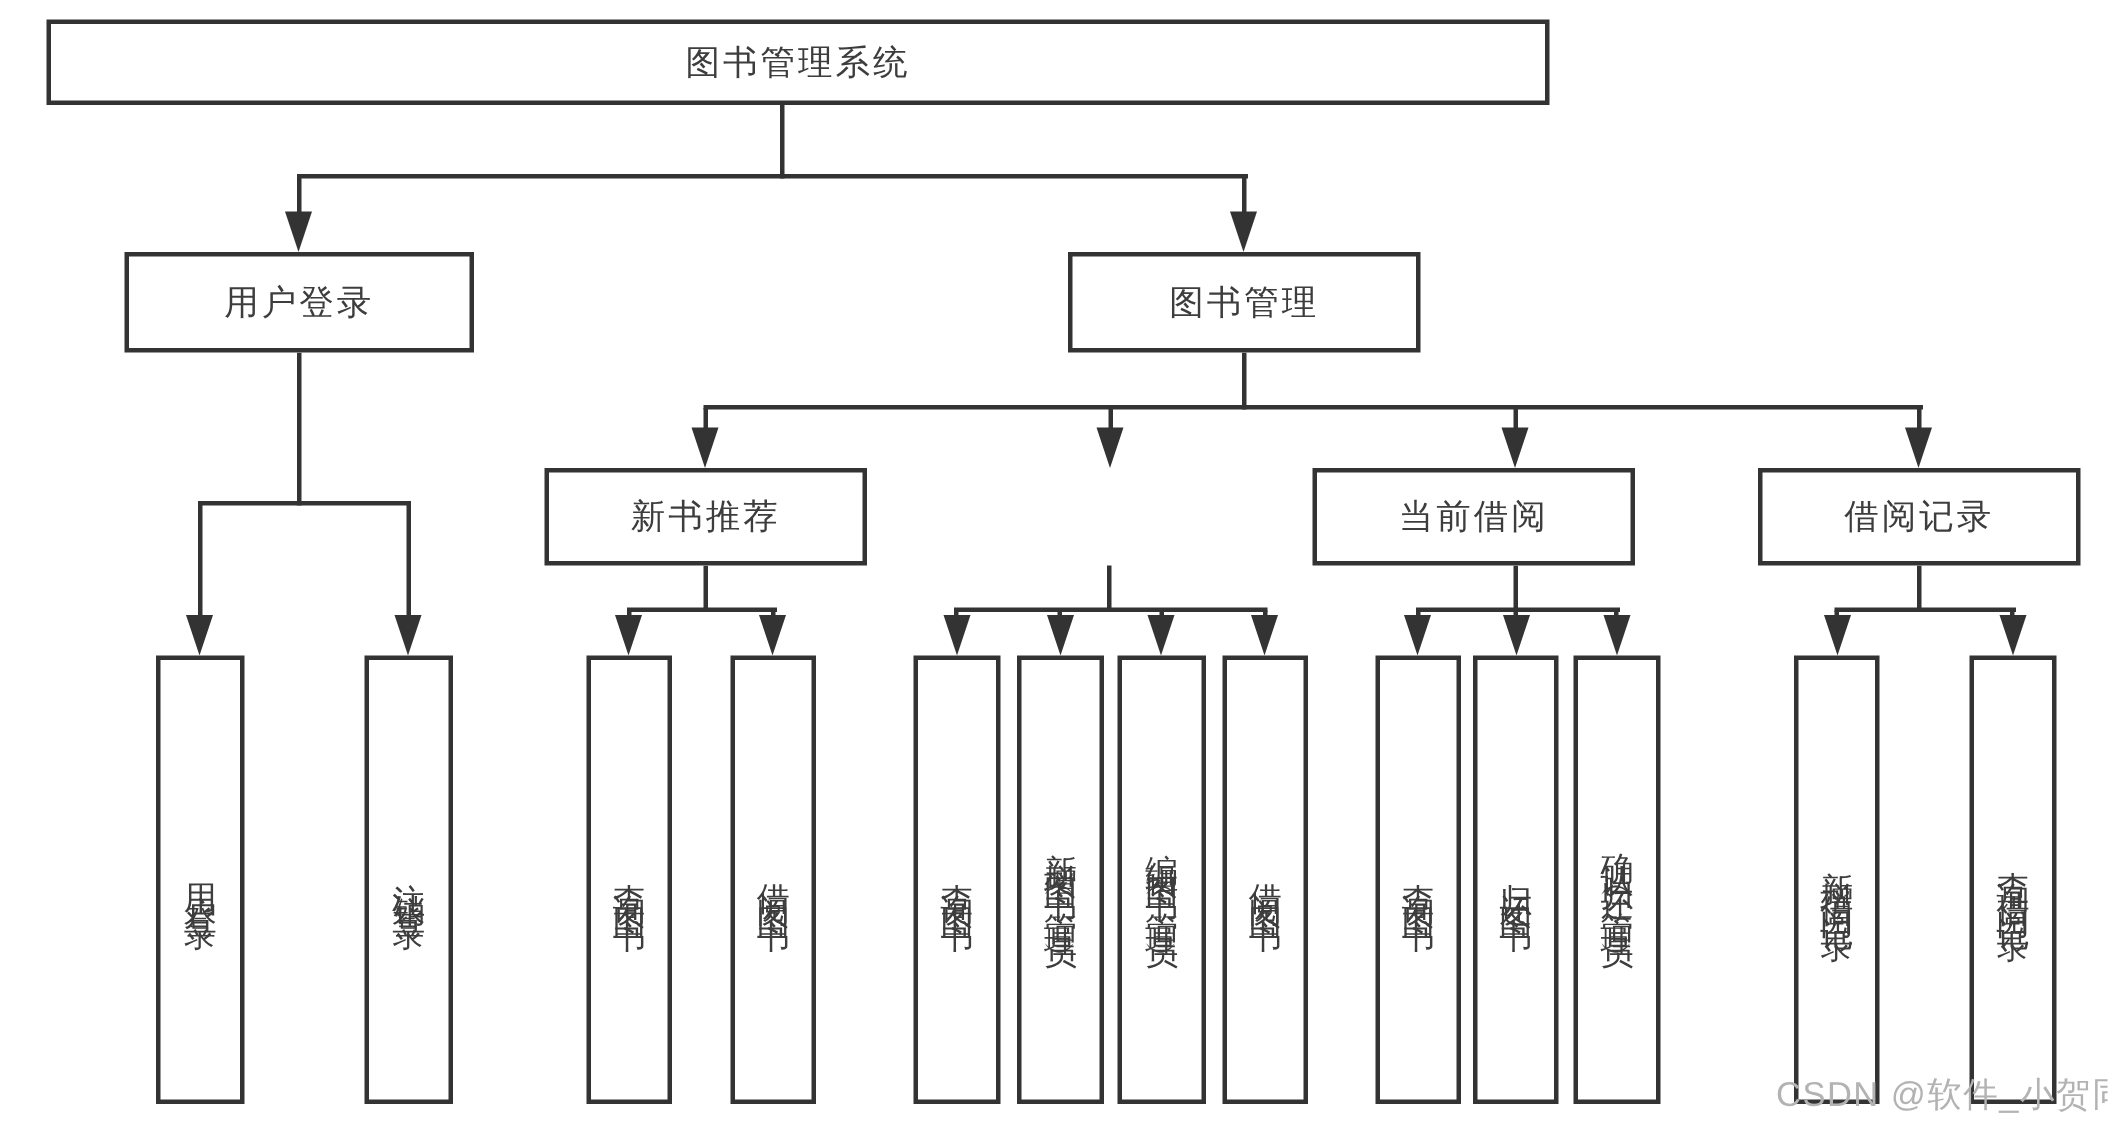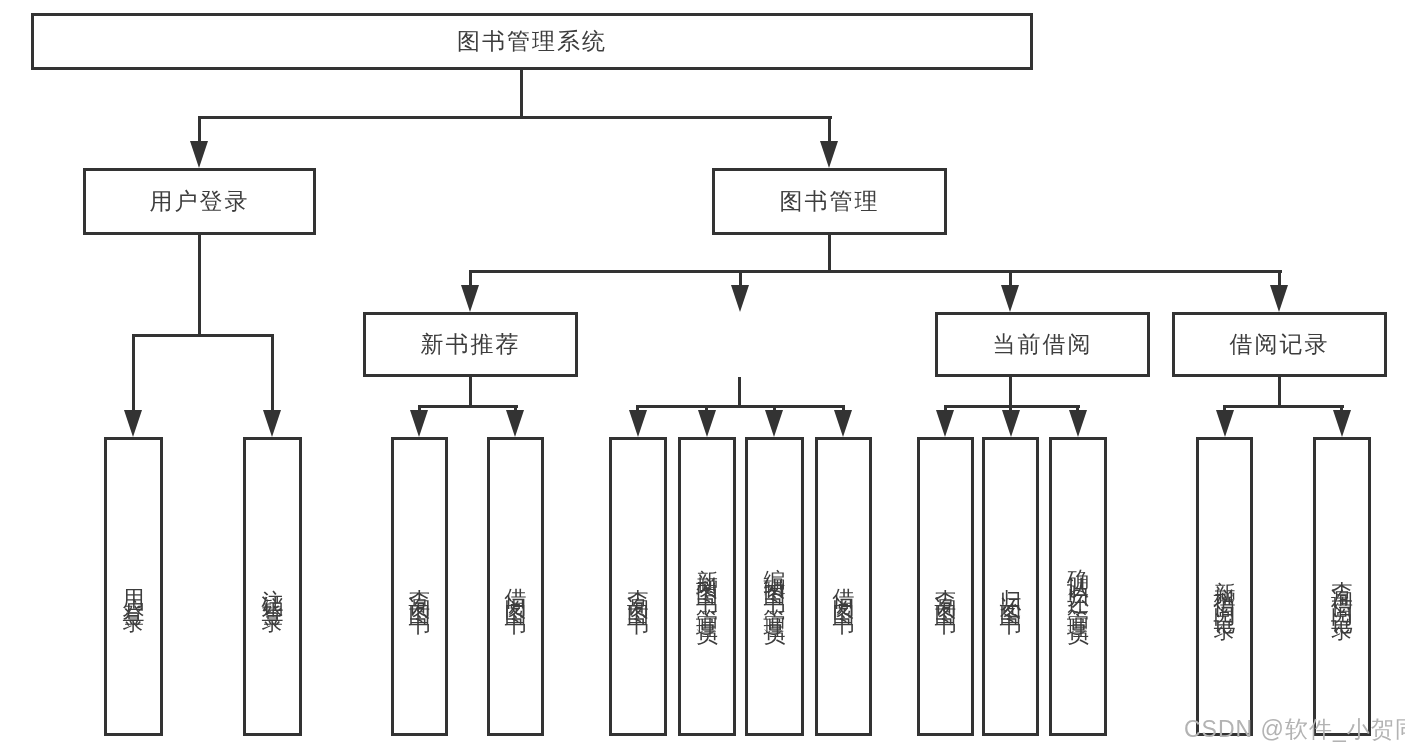--- a/index.html
+++ b/index.html
@@ -93,21 +93,21 @@
   <div class="vline" style="left:739px; top:272px; height:16px;"></div>
   <div class="arrow" style="left:731px; top:285px;"></div>
   <div class="vline" style="left:1009px; top:272px; height:16px;"></div>
   <div class="arrow" style="left:1001px; top:285px;"></div>
   <div class="vline" style="left:1278px; top:272px; height:16px;"></div>
   <div class="arrow" style="left:1270px; top:285px;"></div>
 
   <div class="box" style="left:363px; top:312px; width:215px; height:65px;">
     <span class="lbl">新书推荐</span>
   </div>
-  <div class="box" style="left:935px; top:312px; width:215px; height:65px;">
+  <div class="box" style="left:875px; top:312px; width:215px; height:65px;">
     <span class="lbl">当前借阅</span>
   </div>
   <div class="box" style="left:1172px; top:312px; width:215px; height:65px;">
     <span class="lbl">借阅记录</span>
   </div>
 
   <div class="vline" style="left:469px; top:377px; height:31px;"></div>
   <div class="hline" style="left:418px; top:405px; width:100px;"></div>
   <div class="vline" style="left:418px; top:407px; height:6px;"></div>
   <div class="arrow" style="left:410px; top:410px;"></div>

